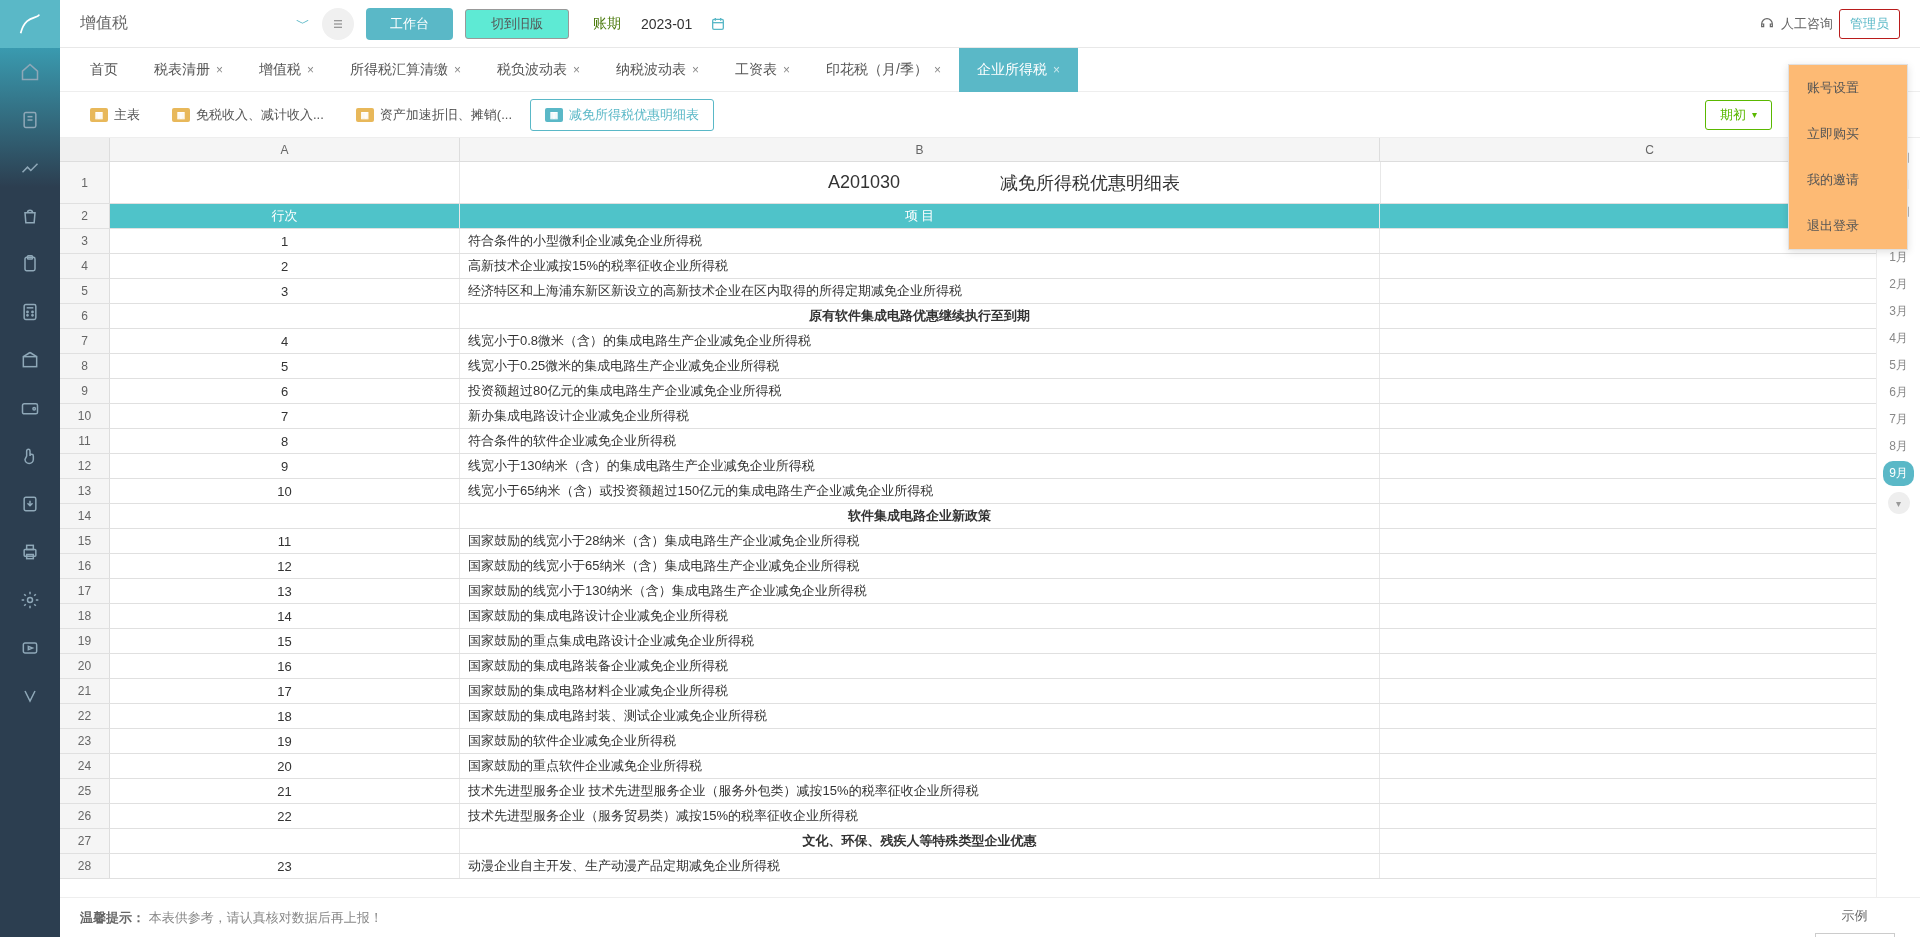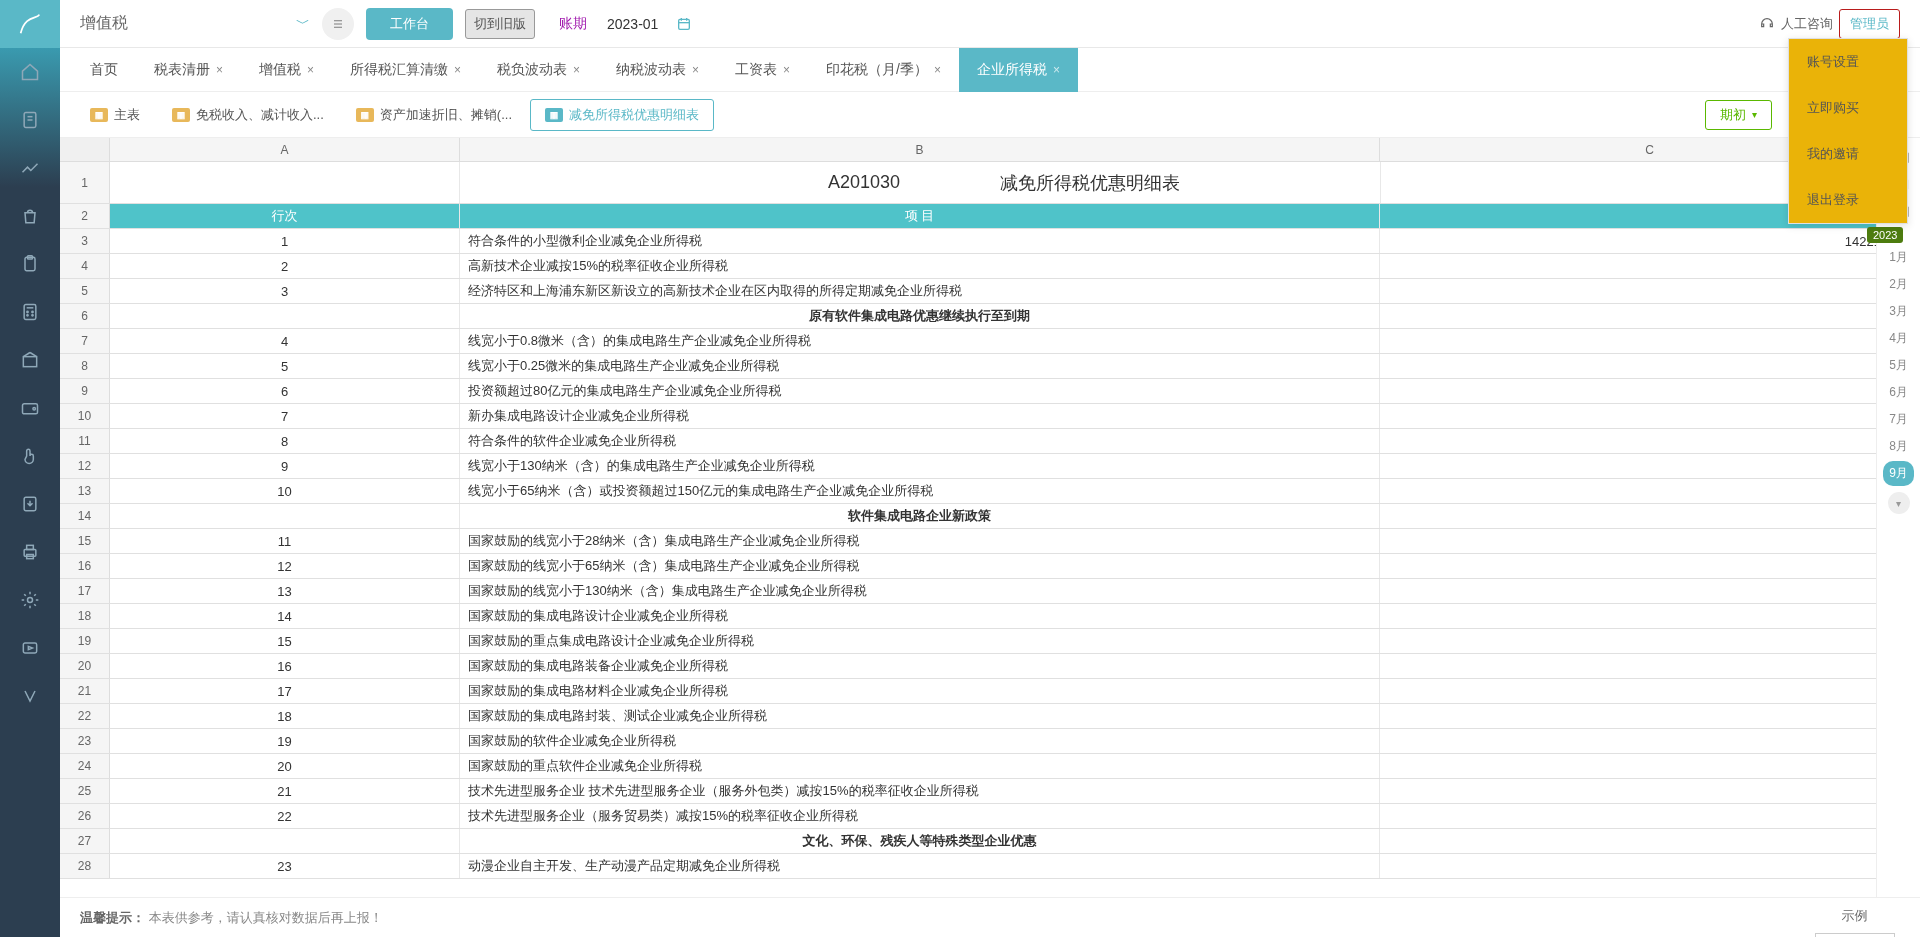--- a/index.html
+++ b/index.html
@@ -12,22 +12,22 @@
 .logo { width: 60px; height: 48px; background: #5ab8c7; display: flex; align-items: center; justify-content: center; color: #fff; font-size: 24px; }
 .sidebar-icon { width: 60px; height: 48px; display: flex; align-items: center; justify-content: center; color: #8fa8b8; font-size: 18px; cursor: pointer; }
 
 
 .main { flex: 1; display: flex; flex-direction: column; background: #fff; position: relative; }
 .header { height: 48px; background: #fff; border-bottom: 1px solid #e8e8e8; display: flex; align-items: center; padding: 0 20px; gap: 12px; }
 .dropdown-main { width: 230px; display: flex; align-items: center; justify-content: space-between; color: #666; font-size: 16px; cursor: pointer; }
 .chevron { color: #5ab8c7; font-size: 14px; }
 .circle-icon-btn { width: 32px; height: 32px; border-radius: 50%; background: #f0f0f0; display: flex; align-items: center; justify-content: center; color: #999; cursor: pointer; font-size: 14px; }
 .btn-primary { background: #5ab8c7; color: #fff; border: none; padding: 7px 24px; border-radius: 4px; font-size: 13px; cursor: pointer; }
-.btn-outline { border: 1px solid #999; background: #e5e5e5; padding: 5px 8px; border-radius: 3px; font-size: 13px; cursor: pointer; color: #555; }
-.period-label { color: #a21caf; font-size: 14px; margin-left: 12px; }
+.btn-outline { border: 1px solid #999; background: #5eead4; padding: 5px 25px; border-radius: 3px; font-size: 13px; cursor: pointer; color: #555; }
+.period-label { color: #4d7c0f; font-size: 14px; margin-left: 12px; }
 .period-value { color: #333; font-size: 14px; margin-left: 8px; }
 .cal-icon { color: #5ab8c7; margin-left: 6px; font-size: 14px; }
 .header-right { margin-left: auto; display: flex; align-items: center; gap: 6px; }
 .consult-link { display: flex; align-items: center; gap: 6px; color: #666; cursor: pointer; font-size: 13px; }
 .admin-btn { border: 1px solid #b91c1c; color: #5ab8c7; padding: 5px 10px; border-radius: 3px; cursor: pointer; font-size: 13px; background:#fff; }
 
 
 .tabs { height: 44px; background: #fff; display: flex; align-items: center; padding: 0 12px; border-bottom: 1px solid #eee; }
 .tab { padding: 0 18px; height: 44px; display: flex; align-items: center; gap: 6px; color: #555; cursor: pointer; font-size: 14px; }
 .tab.active { background: #5ab8c7; color: #fff; }
@@ -76,21 +76,21 @@
 
 
 .month-strip { width: 44px; background: #fff; border-left: 1px solid #eee; display: flex; flex-direction: column; align-items: center; padding-top: 8px; gap: 2px; font-size: 12px; color: #888; }
 .month-item { padding: 4px 6px; cursor: pointer; border-radius: 10px; }
 .month-item.current { background: #5ab8c7; color: #fff; }
 .year-badge { background: #4d7c0f; color: #fff; padding: 2px 6px; border-radius: 3px; font-size: 11px; margin-right: auto; margin-left: -10px; }
 .month-strip-wrap { position: absolute; right: 0; top: 138px; bottom: 40px; }
 .arrow-circ { width: 22px; height: 22px; border-radius: 50%; background: #eee; color: #999; display:flex; align-items:center; justify-content:center; font-size:10px; margin-top:4px; cursor:pointer; }
 
 
-.dropdown-menu { position: absolute; right: 12px; top: 38px; width: 120px; background: #eab308; border: 1px solid #e0e0e0; box-shadow: 0 2px 8px rgba(0,0,0,.12); z-index: 100; font-family: Liberation Serif, serif; }
+.dropdown-menu { position: absolute; right: 12px; top: 64px; width: 120px; background: #fdba74; border: 1px solid #e0e0e0; box-shadow: 0 2px 8px rgba(0,0,0,.12); z-index: 100; font-family: Liberation Serif, serif; }
 .dropdown-menu .menu-item { padding: 14px 18px; font-size: 13px; color: #555; cursor: pointer; }
 
 svg { display: block; }
 </style>
 </head>
 <body>
 
 <div class="app">
   <div class="sidebar">
     <div class="logo">

